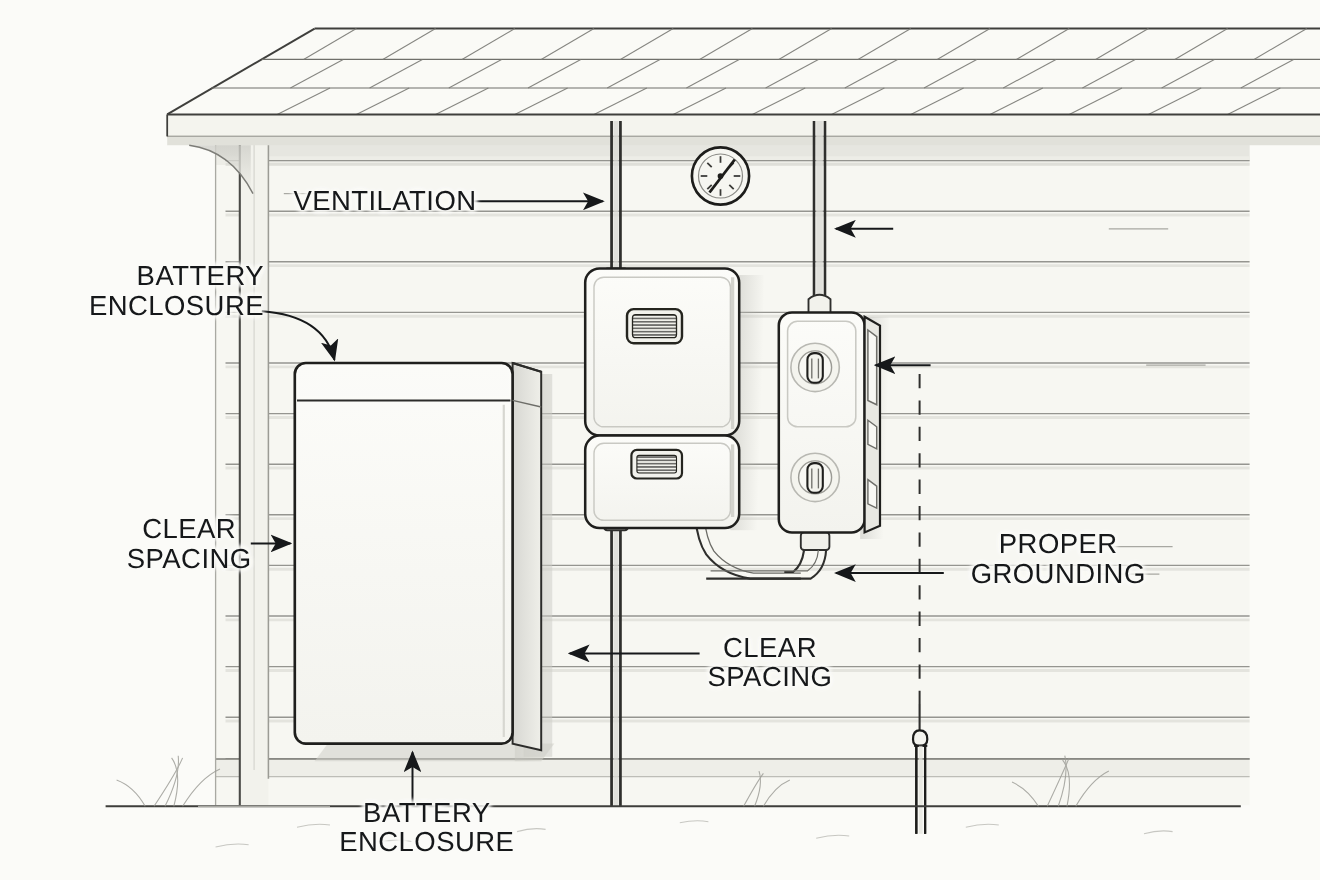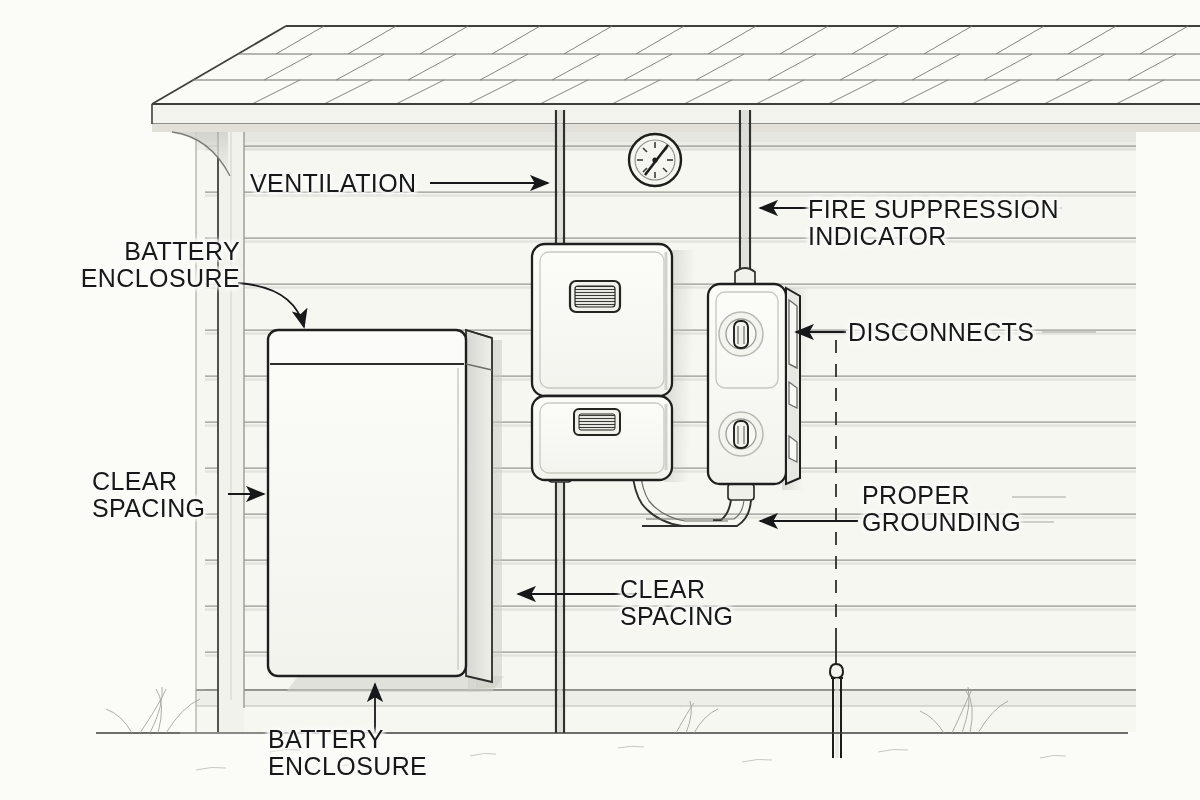--- a/index.html
+++ b/index.html
@@ -12,20 +12,21 @@
   }
   #art{position:absolute;inset:0;width:1200px;height:800px;}
   .lbl{
     position:absolute;
     font-family:"Liberation Sans", sans-serif;
     font-size:25px;
     letter-spacing:0.4px;
     color:#16181a;
     line-height:1.06;
     white-space:pre;
+    text-align:center;
     text-shadow:
        0 0 7px #fbfbf8, 0 0 7px #fbfbf8, 0 0 5px #fbfbf8,
        2px 0 4px #fbfbf8, -2px 0 4px #fbfbf8,
        0 2px 4px #fbfbf8, 0 -2px 4px #fbfbf8;
     pointer-events:none;
   }
   .lbl.l{text-align:right;}
 </style>
 </head>
 <body>
@@ -366,24 +367,21 @@
       <path d="M1000,522 H1054"></path>
       <path d="M180,733 H300"></path>
     </g>
   </svg>
 
   <div class="lbl l" style="left:0;top:238px;width:240px;">BATTERY
 ENCLOSURE</div>
 
   <div class="lbl" style="left:250px;top:170px;width:200px;">VENTILATION</div>
 
-  <div class="lbl" style="left:808px;top:196px;width:240px;">FIRE SUPPRESSION
-INDICATOR</div>
-
-  <div class="lbl" style="left:848px;top:319px;width:196px;">DISCONNECTS</div>
+
 
   <div class="lbl" style="left:92px;top:468px;width:160px;">CLEAR
 SPACING</div>
 
   <div class="lbl" style="left:862px;top:482px;width:200px;">PROPER
 GROUNDING</div>
 
   <div class="lbl" style="left:620px;top:576px;width:160px;">CLEAR
 SPACING</div>
 

